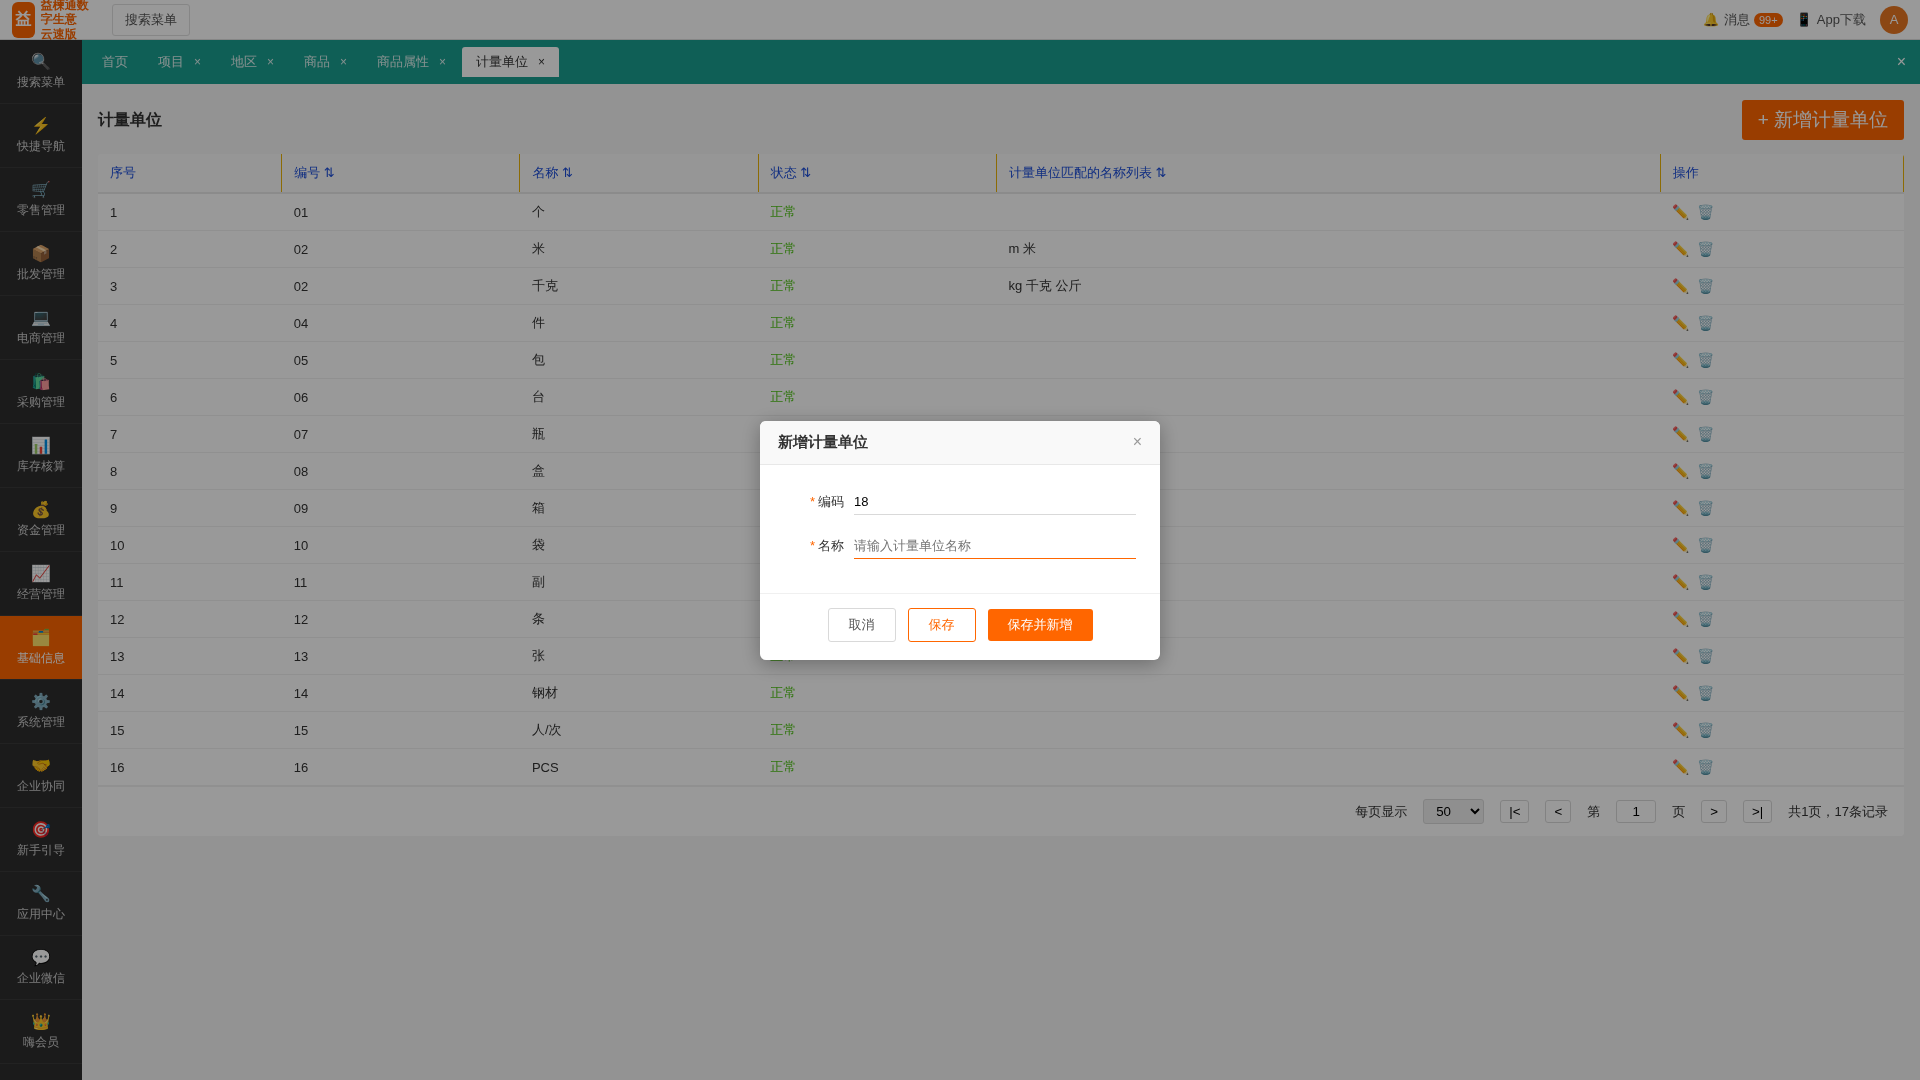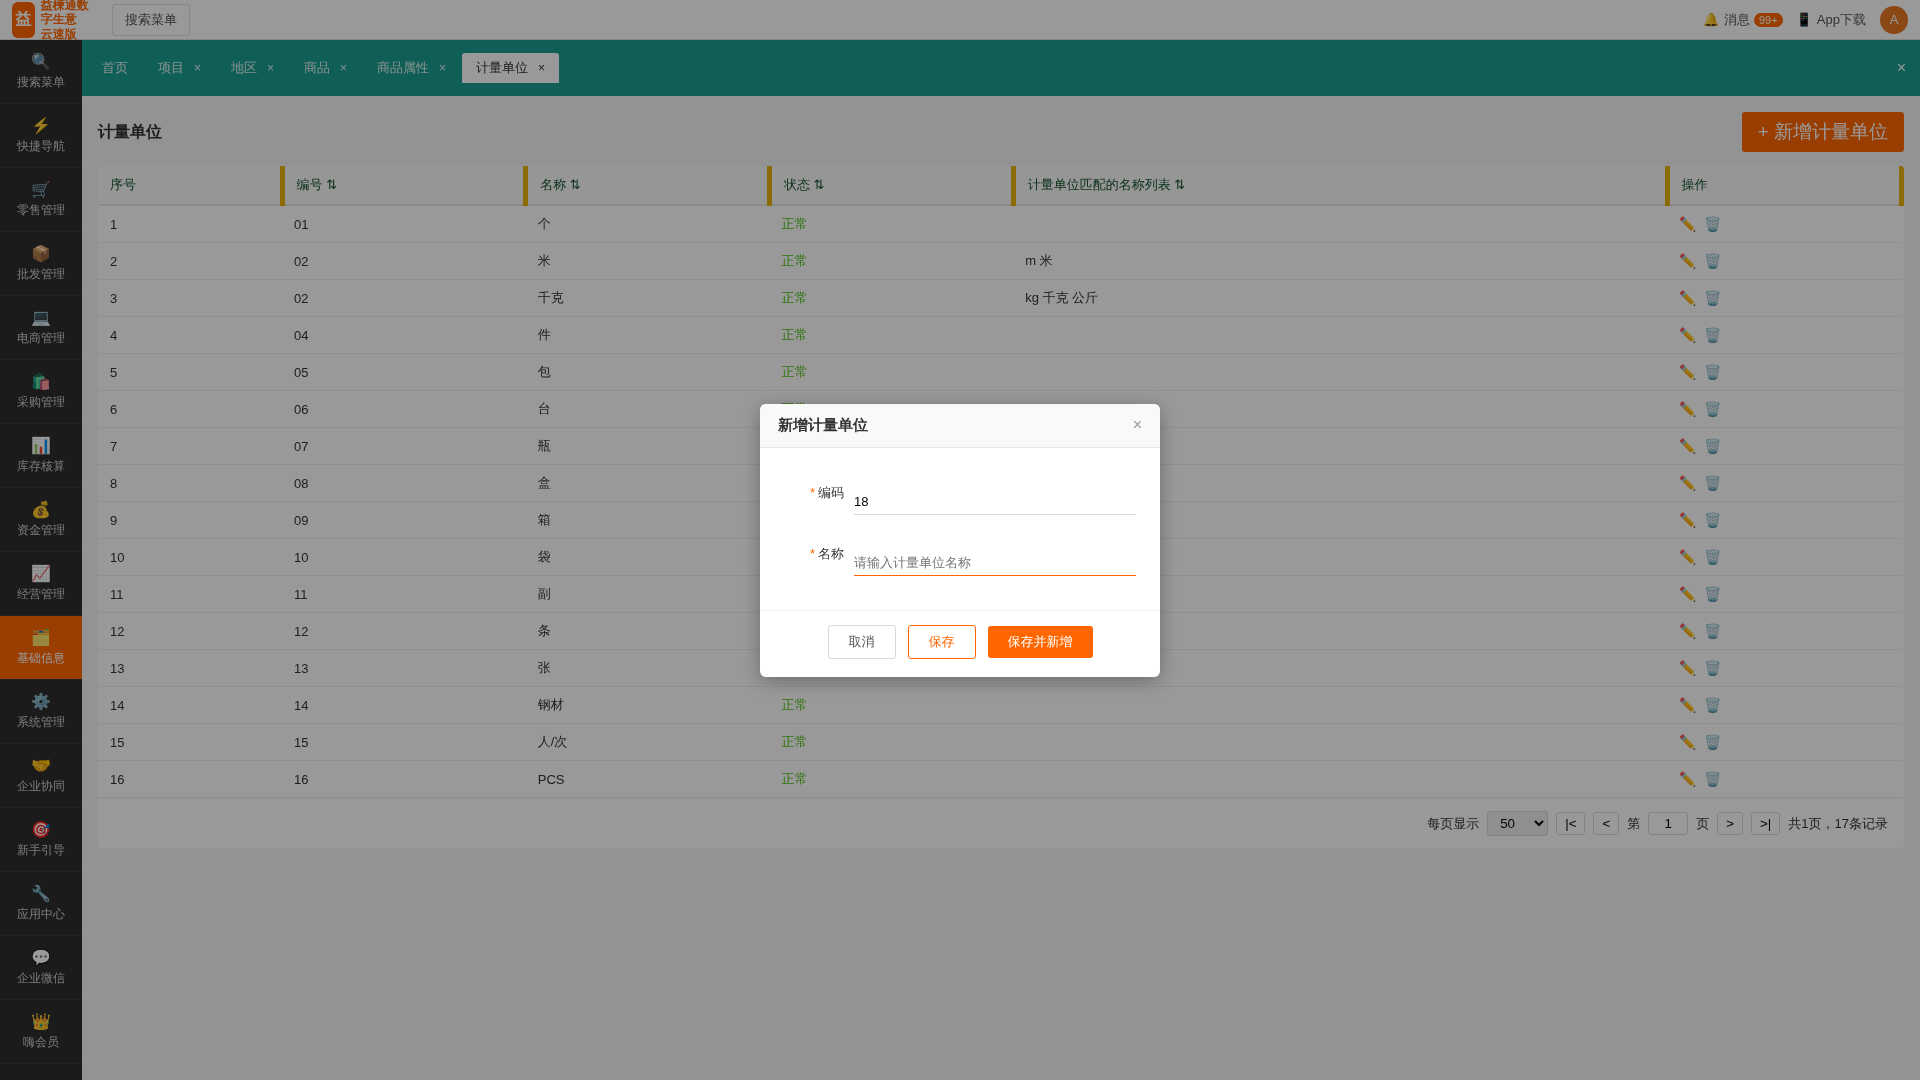--- a/index.html
+++ b/index.html
@@ -22,60 +22,60 @@
     
     .sidebar { width: 82px; background: #2d2d2d; display: flex; flex-direction: column; flex-shrink: 0; overflow-y: auto; }
     .sidebar-item { padding: 12px 6px; text-align: center; color: #ccc; cursor: pointer; font-size: 12px; border-bottom: 1px solid #3a3a3a; transition: background 0.2s; }
     .sidebar-item.active { background: #f60; color: #fff; }
     .sidebar-item .item-icon { font-size: 16px; margin-bottom: 3px; }
 
     
     .content-area { flex: 1; display: flex; flex-direction: column; overflow: hidden; }
 
     
-    .tab-bar { height: 56px; background: #1a9e8f; display: flex; align-items: center; padding: 0 6px; gap: 2px; flex-shrink: 0; }
+    .tab-bar { height: 44px; background: #1a9e8f; display: flex; align-items: center; padding: 0 6px; gap: 2px; flex-shrink: 0; }
     .tab { padding: 6px 14px; border-radius: 3px 3px 0 0; cursor: pointer; font-size: 13px; display: flex; align-items: center; gap: 6px; color: rgba(255,255,255,0.85); }
     .tab.active { background: #fff; color: #333; border-radius: 3px 3px 0 0; }
     .tab-close-x { font-size: 12px; margin-left: 4px; cursor: pointer; }
     .tab-bar-close { margin-left: auto; color: #fff; cursor: pointer; font-size: 16px; padding: 4px 8px; }
 
     
     .page-content { flex: 1; background: #f5f5f5; padding: 16px; overflow-y: auto; position: relative; }
 
     
     .page-title { font-size: 16px; font-weight: bold; color: #333; margin-bottom: 14px; display: flex; align-items: center; justify-content: space-between; }
     .add-btn { background: #f60; color: #fff; border: none; border-radius: 3px; padding: 7px 16px; font-size: 19px; cursor: pointer; }
 
     
     .table-container { background: #fff; border-radius: 4px; overflow: hidden; }
     table { width: 100%; border-collapse: collapse; }
     thead tr { background: #fafafa; border-bottom: 2px solid #e8e8e8; }
-    th { padding: 10px 12px; text-align: left; font-weight: normal; color: #14532d; font-size: 13px; border-right: 5px solid #eab308; }
+    th { padding: 10px 12px; text-align: left; font-weight: normal; color: #1d4ed8; font-size: 13px; border-right: 1px solid #eab308; }
     td { padding: 9px 12px; border-bottom: 1px solid #f0f0f0; font-size: 13px; color: #333; }
     .status-normal { color: #52c41a; }
     .action-icons { display: flex; gap: 8px; }
     .action-icon { color: #aaa; cursor: pointer; font-size: 14px; }
 
     
-    .pagination { display: flex; align-items: center; justify-content: flex-end; padding: 12px 16px; background: #fff; border-top: 1px solid #f0f0f0; gap: 8px; font-size: 13px; }
+    .pagination { display: flex; align-items: center; justify-content: flex-end; padding: 12px 16px; background: #fff; border-top: 1px solid #f0f0f0; gap: 16px; font-size: 13px; }
     .page-btn { border: 1px solid #d9d9d9; border-radius: 3px; padding: 3px 8px; cursor: pointer; background: #fff; }
     .page-input { width: 40px; border: 1px solid #d9d9d9; border-radius: 3px; padding: 3px 6px; text-align: center; }
     .page-size-select { border: 1px solid #d9d9d9; border-radius: 3px; padding: 3px 8px; }
 
     
     .modal-overlay { position: fixed; top: 0; left: 0; width: 1920px; height: 1080px; background: rgba(0,0,0,0.4); z-index: 100; display: flex; align-items: center; justify-content: center; }
     .modal { background: #fff; border-radius: 6px; width: 400px; box-shadow: 0 4px 20px rgba(0,0,0,0.3); overflow: hidden; }
     .modal-header { background: #f9f9f9; border-bottom: 1px solid #e8e8e8; padding: 12px 18px; display: flex; align-items: center; justify-content: space-between; }
     .modal-title { font-size: 15px; font-weight: bold; color: #333; }
     .modal-close { cursor: pointer; color: #999; font-size: 16px; }
     .modal-body { padding: 24px 24px 16px; }
     .form-row { display: flex; align-items: center; margin-bottom: 18px; }
     .form-label { width: 60px; text-align: right; font-size: 13px; color: #333; flex-shrink: 0; margin-right: 10px; }
     .required-star { color: #f60; margin-right: 3px; }
-    .form-input { flex: 1; border: none; border-bottom: 1px solid #d9d9d9; padding: 5px 0; font-size: 13px; outline: none; margin-top: 17px; }
+    .form-input { flex: 1; border: none; border-bottom: 1px solid #d9d9d9; padding: 5px 0; font-size: 13px; outline: none; }
     .form-input.orange-border { border-bottom: 1.5px solid #f60; }
     .modal-footer { padding: 14px 12px 18px; display: flex; align-items: center; justify-content: center; gap: 12px; border-top: 1px solid #f0f0f0; }
     .btn-cancel { border: 1px solid #d9d9d9; background: #fff; color: #555; border-radius: 3px; padding: 7px 20px; font-size: 13px; cursor: pointer; }
     .btn-save { border: 1px solid #d9d9d9; background: #fff; color: #f60; border: 1px solid #f60; border-radius: 3px; padding: 7px 20px; font-size: 13px; cursor: pointer; }
     .btn-save-new { background: #f60; color: #fff; border: none; border-radius: 3px; padding: 7px 20px; font-size: 13px; cursor: pointer; }
 
     
     .search-menu { background: #fff; border: 1px solid #e0e0e0; border-radius: 3px; padding: 6px 12px; font-size: 13px; color: #555; cursor: pointer; display: flex; align-items: center; gap: 4px; }
   </style>
 </head>

